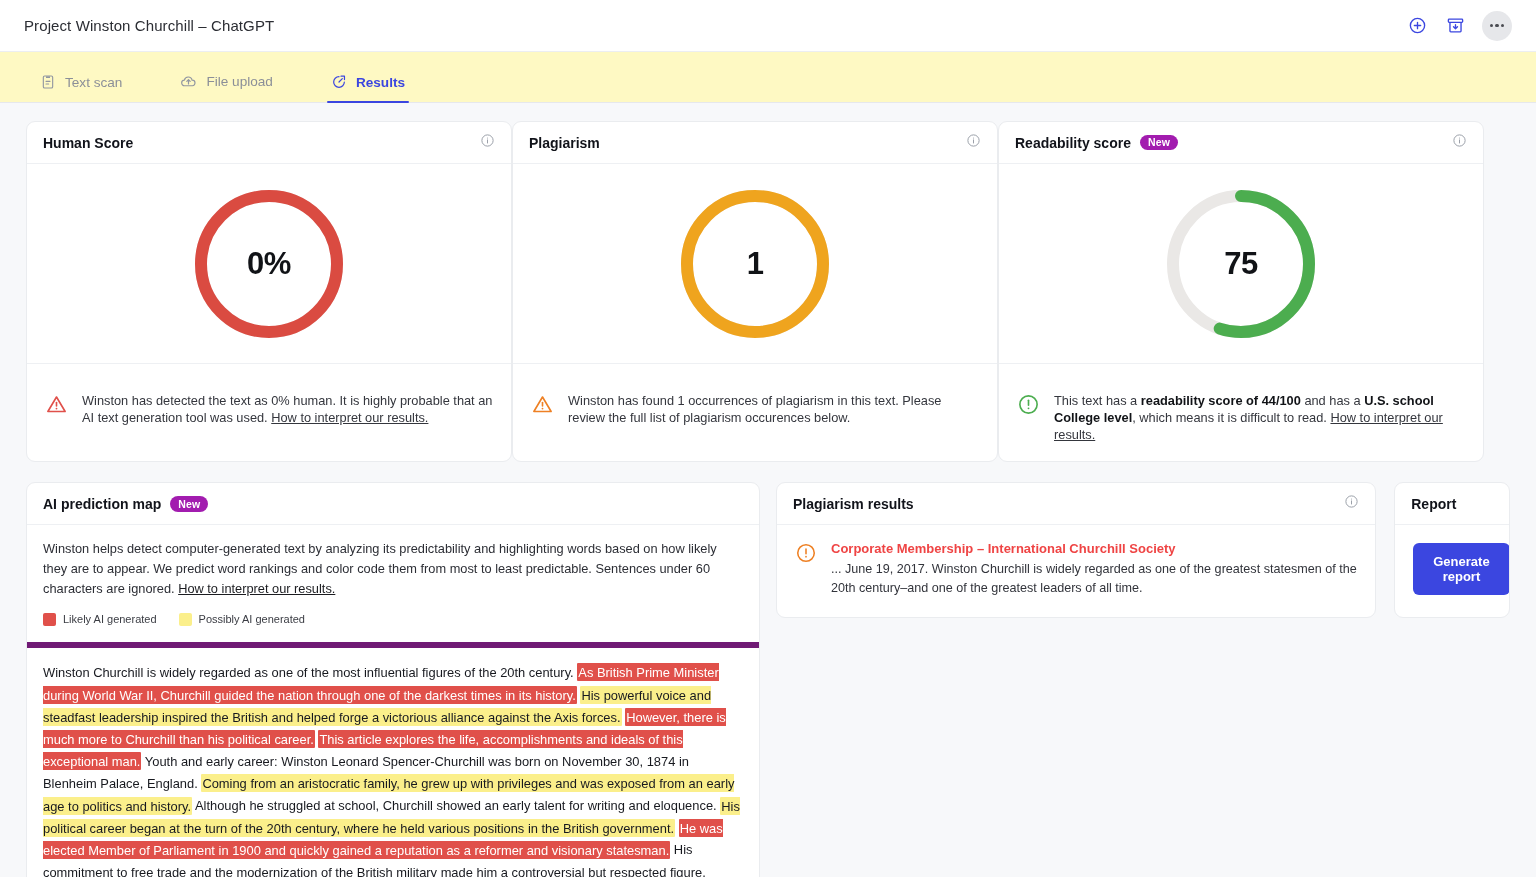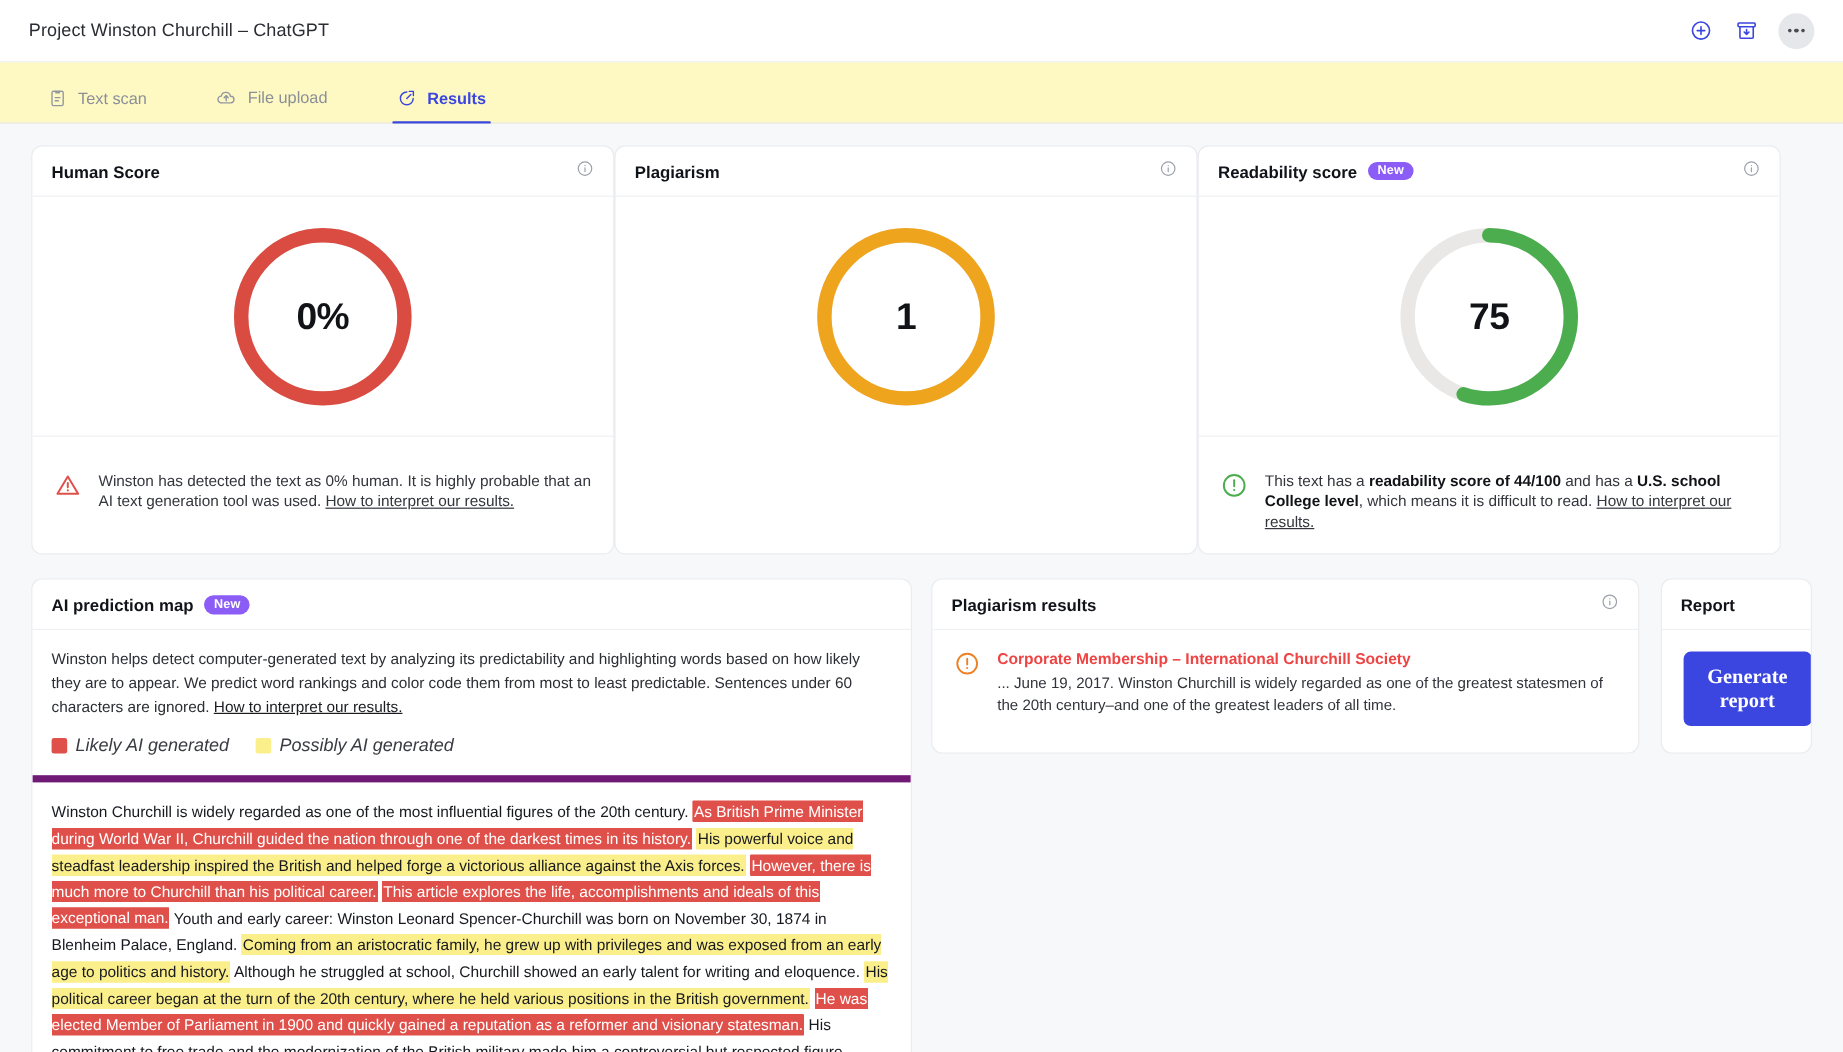--- a/index.html
+++ b/index.html
@@ -57,21 +57,21 @@
     background: #ffffff; border: 1px solid #eaecef;
     border-radius: 9px; overflow: hidden;
   }
   .card-head {
     height: 42px; display: flex; align-items: center;
     padding: 0 16px; border-bottom: 1px solid #eef0f3;
     gap: 9px;
   }
   .card-title { font-size: 14px; font-weight: bold; color: #11131a; }
   .badge-new {
-    background: #8b5cf6; color: #fff; font-size: 10.5px; font-weight: bold;
+    background: #a21caf; color: #fff; font-size: 10.5px; font-weight: bold;
     border-radius: 9px; padding: 2.5px 8px; line-height: 1; letter-spacing: .2px;
   }
   .info-i { margin-left: auto; cursor: pointer; }
 
   
   .gauge-wrap { height: 199px; display: flex; align-items: center; justify-content: center; }
   .gauge { position: relative; width: 158px; height: 158px; }
   .gauge svg { display: block; transform: rotate(-90deg); }
   .gauge-label {
     position: absolute; inset: 0; display: flex; align-items: center; justify-content: center;
@@ -85,38 +85,38 @@
   }
   .foot-text { font-size: 12.8px; line-height: 1.34; color: #34363d; }
   .foot-text a { color: #34363d; text-decoration: underline; }
   .foot-text b { font-weight: bold; color: #111317; }
 
   
   .pm-body { padding: 14px 16px 16px 16px; border-bottom: 6px solid #701a75; }
   .pm-desc { font-size: 12.8px; line-height: 1.55; color: #2c2e35; }
   .pm-desc a { color: #1b1c20; text-decoration: underline; }
   .legend { display: flex; align-items: center; gap: 22px; margin-top: 14px; }
-  .legend-item { display: flex; align-items: center; gap: 7px; font-size: 15px; color: #3a3c43; font-style: italic; }
+  .legend-item { display: flex; align-items: flex-start; gap: 7px; font-size: 11px; color: #3a3c43; }
   .swatch { width: 13px; height: 13px; border-radius: 2px; display: block; }
 
   .pm-text { padding: 14px 16px 22px 16px; font-size: 12.9px; line-height: 1.72; color: #17191f; }
   mark { padding: 1.5px 1px; border-radius: 1px; }
   mark.red { background: #e0504a; color: #ffffff; }
   mark.yellow { background: #fbef8b; color: #17191f; }
 
   
   .pr-body { padding: 16px 18px 20px 18px; display: flex; gap: 14px; }
   .pr-title { font-size: 13px; font-weight: bold; color: #ef4444; margin-bottom: 4px; }
   .pr-snippet { font-size: 12.6px; line-height: 1.45; color: #32343b; }
 
   
   .rp-body { padding: 18px 18px 22px 18px; }
   .btn-primary {
     background: #3b46e0; color: #fff; border: none; border-radius: 6px;
-    font-family: Liberation Serif, serif; font-size: 17px; font-weight: bold;
+    font-family: Liberation Sans, sans-serif; font-size: 13px; font-weight: bold;
     padding: 11px 20px; cursor: pointer;
   }
 </style>
 </head>
 <body>
 
 <div class="topbar">
   <div class="topbar-title">Project Winston Churchill – ChatGPT</div>
   <div class="topbar-actions">
     <div class="icon-btn" title="New scan">
@@ -221,20 +221,32 @@
           </svg>
         </span>
       </div>
       <div class="gauge-wrap">
         <div class="gauge">
           <svg width="158" height="158" viewBox="0 0 158 158">
             <circle cx="79" cy="79" r="68" fill="none" stroke="#eceaea" stroke-width="12"></circle>
             <circle class="ring" cx="79" cy="79" r="68" fill="none" stroke="#efa41e" stroke-width="12" stroke-linecap="butt" stroke-dasharray="427.26" stroke-dashoffset="0.00"></circle>
           </svg>
           <div class="gauge-label">1</div>
+        </div>
+      </div>
+      <div class="card-foot">
+        <span style="flex:0 0 auto;margin-top:1px">
+          <svg width="23" height="23" viewBox="0 0 24 24" fill="none" stroke="#ee8024" stroke-width="1.7">
+            <path d="M12 4.2 21 19.3H3z" stroke-linejoin="round"></path>
+            <path d="M12 10v3.6" stroke-linecap="round"></path>
+              <circle cx="12" cy="16.3" r=".95" fill="#ee8024" stroke="none"></circle>
+          </svg>
+        </span>
+        <div class="foot-text">
+          <span>Winston has found 1 occurrences of plagiarism in this text. Please review the full list of plagiarism occurences below.</span>
         </div>
       </div>
     </div>
 
     <div class="card" style="width:486px">
       <div class="card-head">
         <span class="card-title">Readability score</span>
         <span class="badge-new">New</span>
         <span class="info-i">
           <svg width="15" height="15" viewBox="0 0 24 24" fill="none" stroke="#9ba0a9" stroke-width="1.6">

